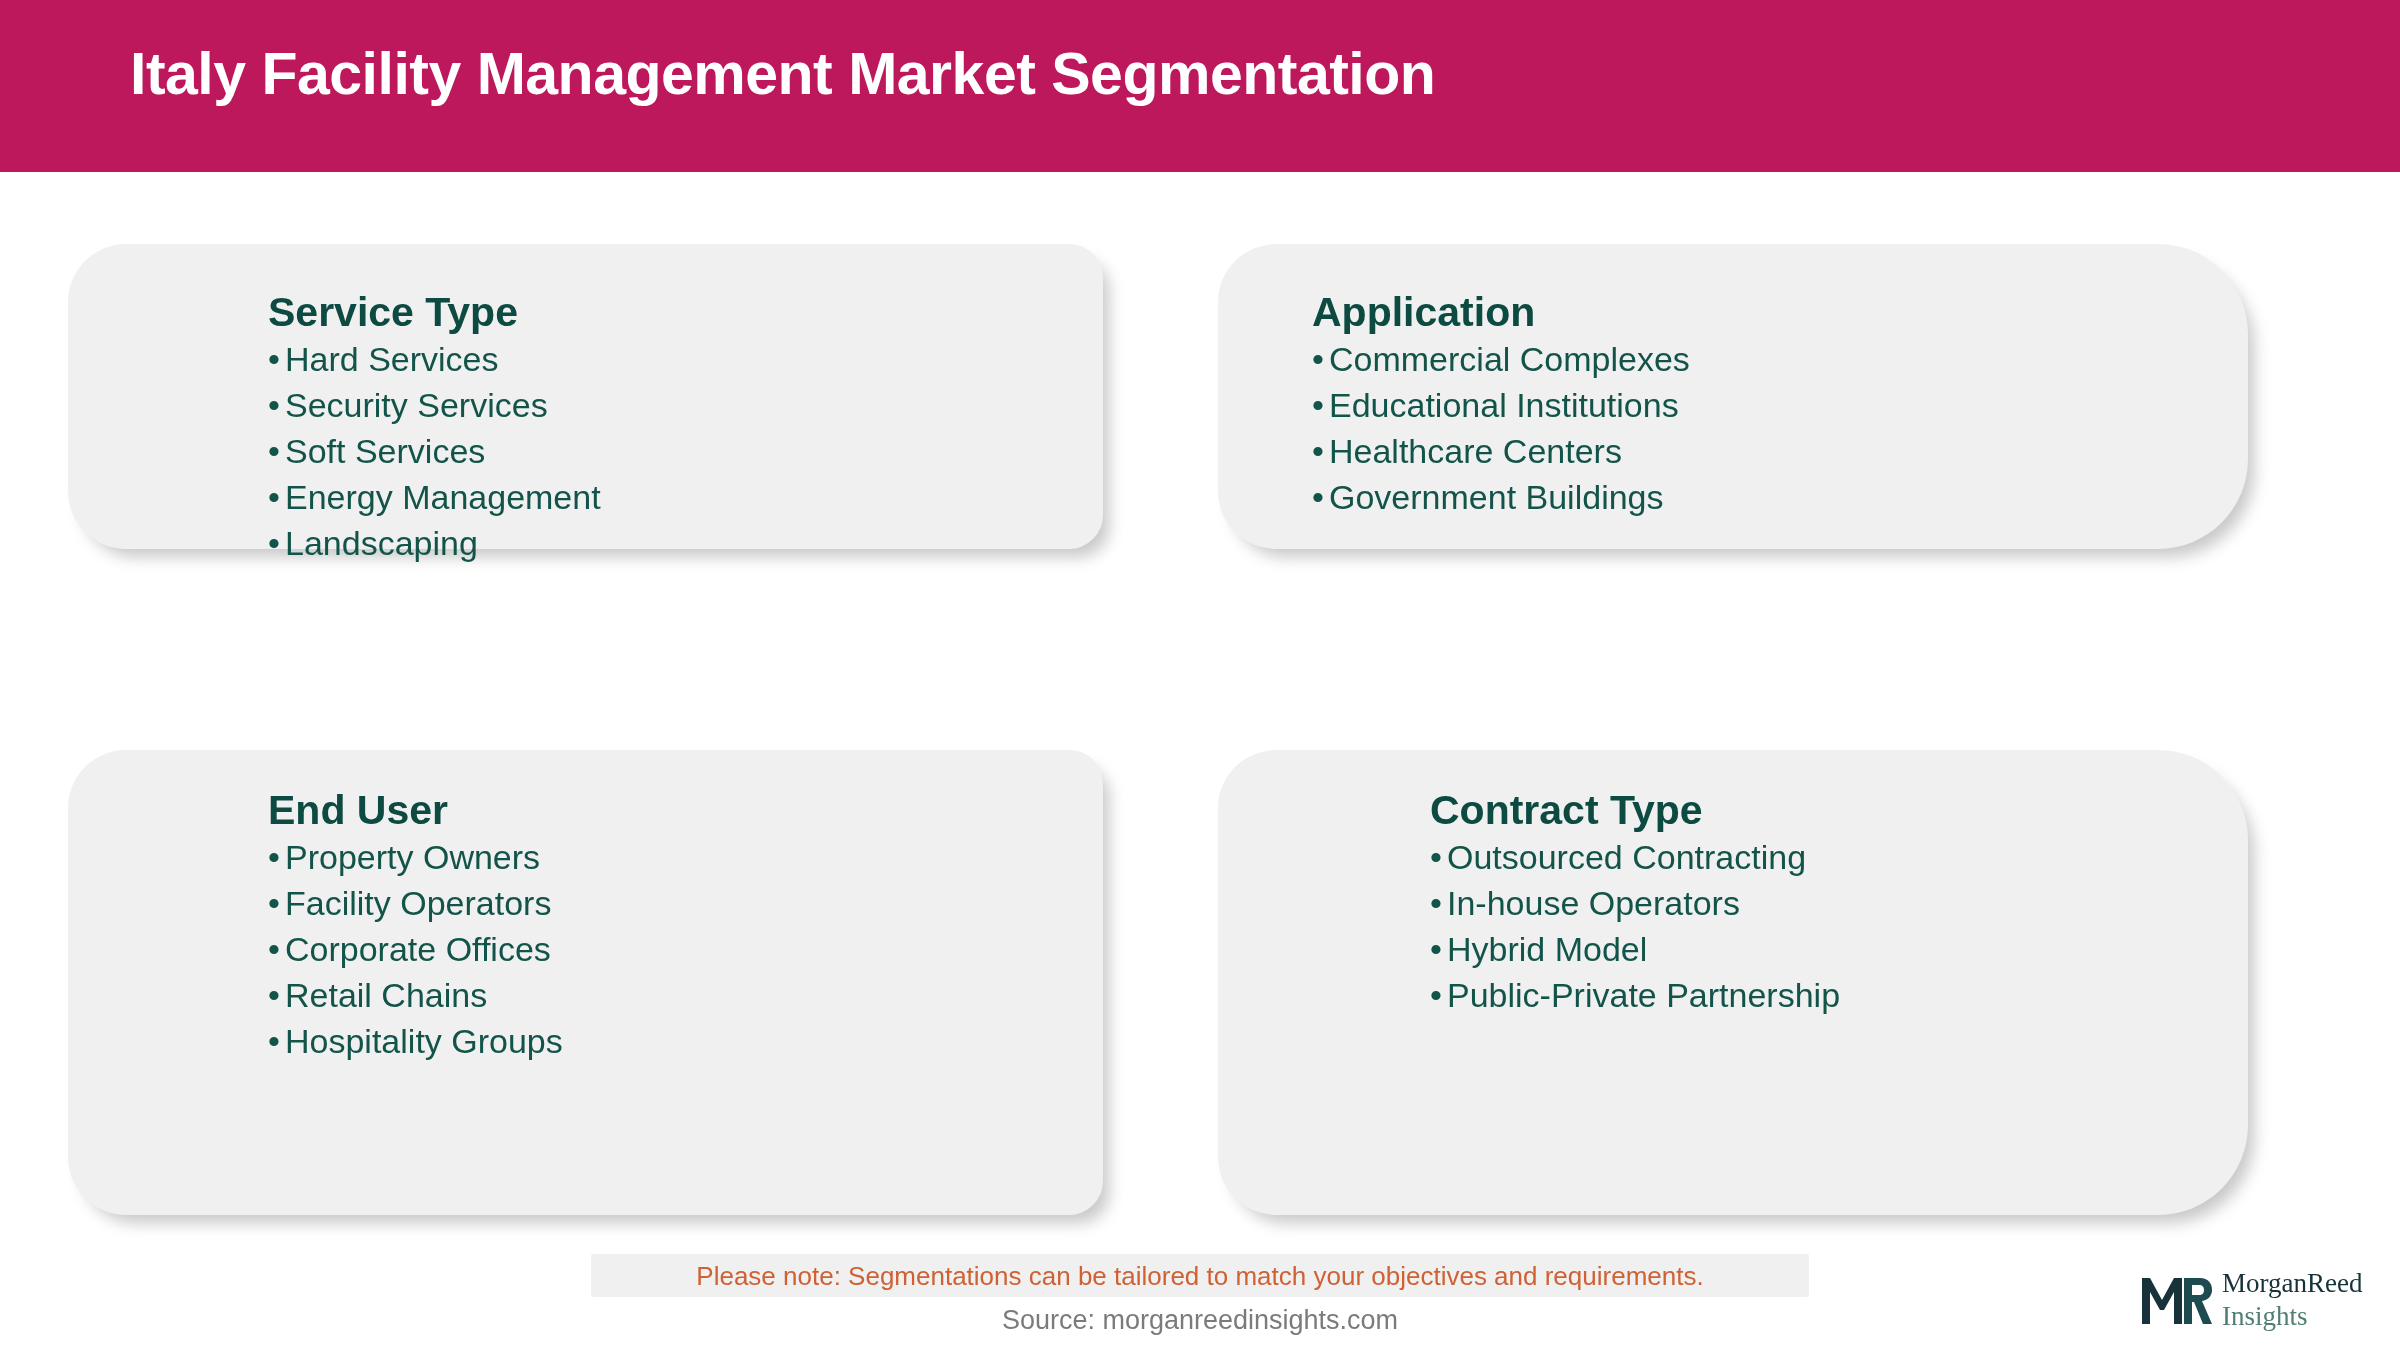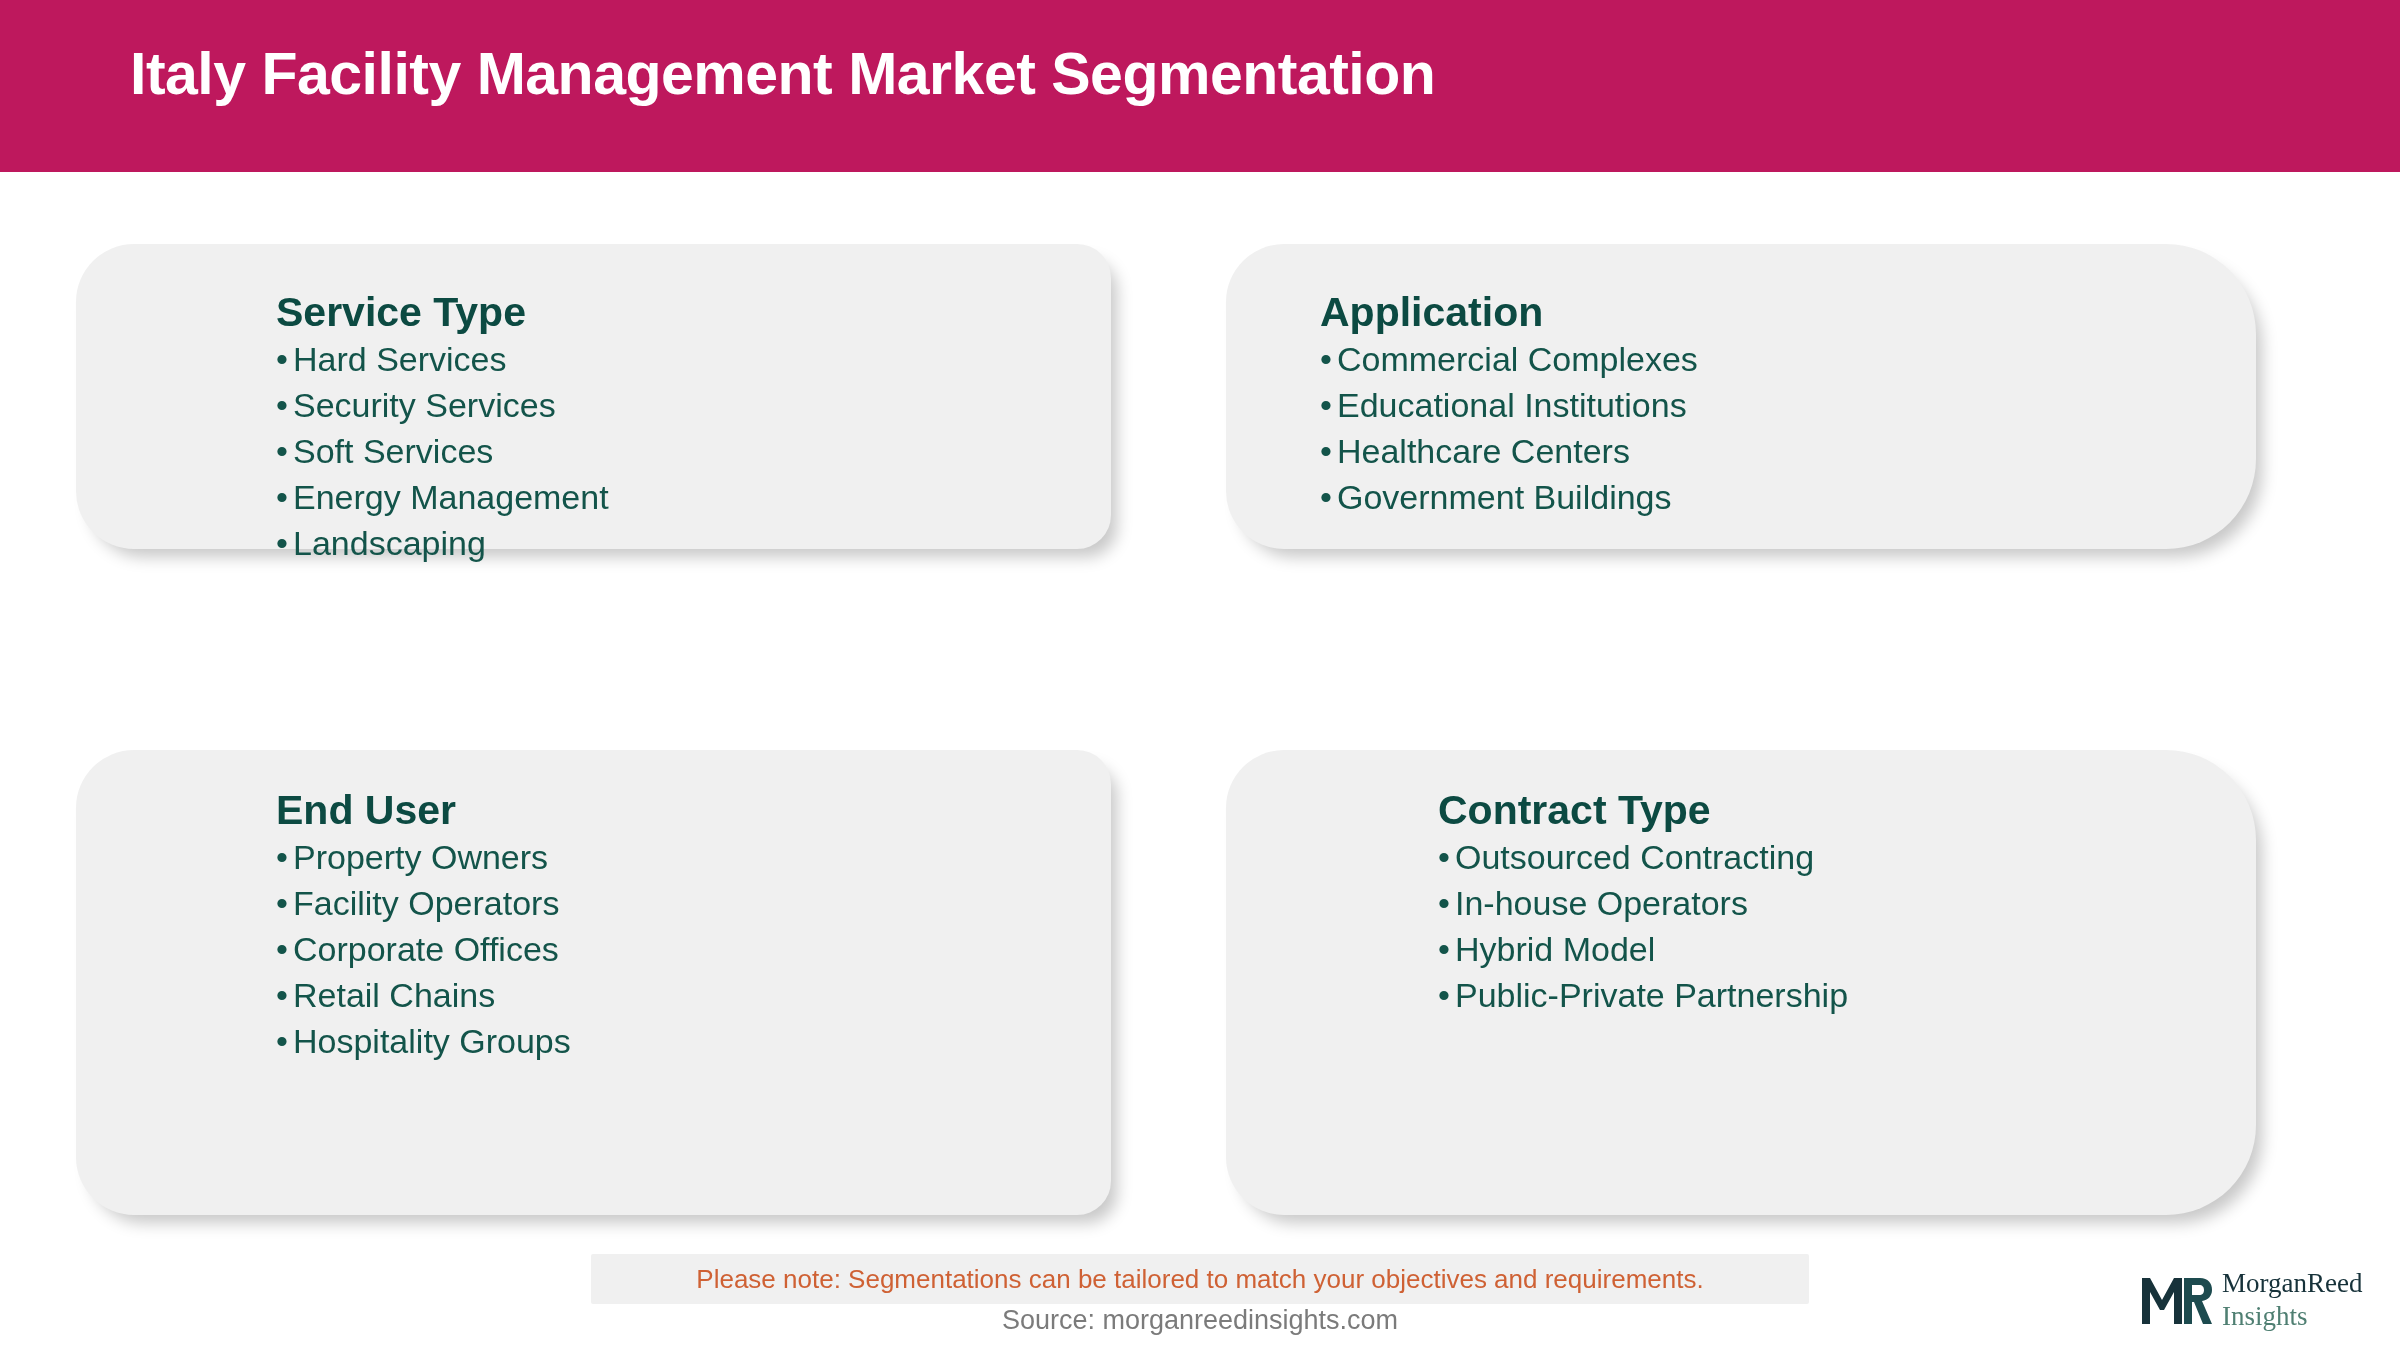--- a/index.html
+++ b/index.html
@@ -33,21 +33,21 @@
     font-weight: bold;
     color: #ffffff;
     letter-spacing: -0.5px;
     white-space: nowrap;
     line-height: 1.1;
   }
 
   
   .cards-area {
     position: absolute;
-    left: 16px;
+    left: 8px;
     top: 172px;
     width: 2316px;
     height: 1050px;
   }
 
   .card {
     position: absolute;
     background: #f0f0f0;
     box-shadow: 10px 12px 16px -4px rgba(0,0,0,0.22);
     box-sizing: border-box;
@@ -106,21 +106,21 @@
   .card.row1.right .card-inner { padding-left: 94px; padding-top: 45px; }
   .card.row2.left  .card-inner { padding-left: 200px; padding-top: 37px; }
   .card.row2.right .card-inner { padding-left: 212px; padding-top: 37px; }
 
   
   .note-pill {
     position: absolute;
     left: 591px;
     top: 1254px;
     width: 1218px;
-    height: 50px;
+    height: 43px;
     background: #f0f0f0;
     border-radius: 2px;
     display: flex;
     align-items: center;
     justify-content: center;
     box-sizing: border-box;
     text-align: right;
   }
   .note-text {
     color: #cf6134;

